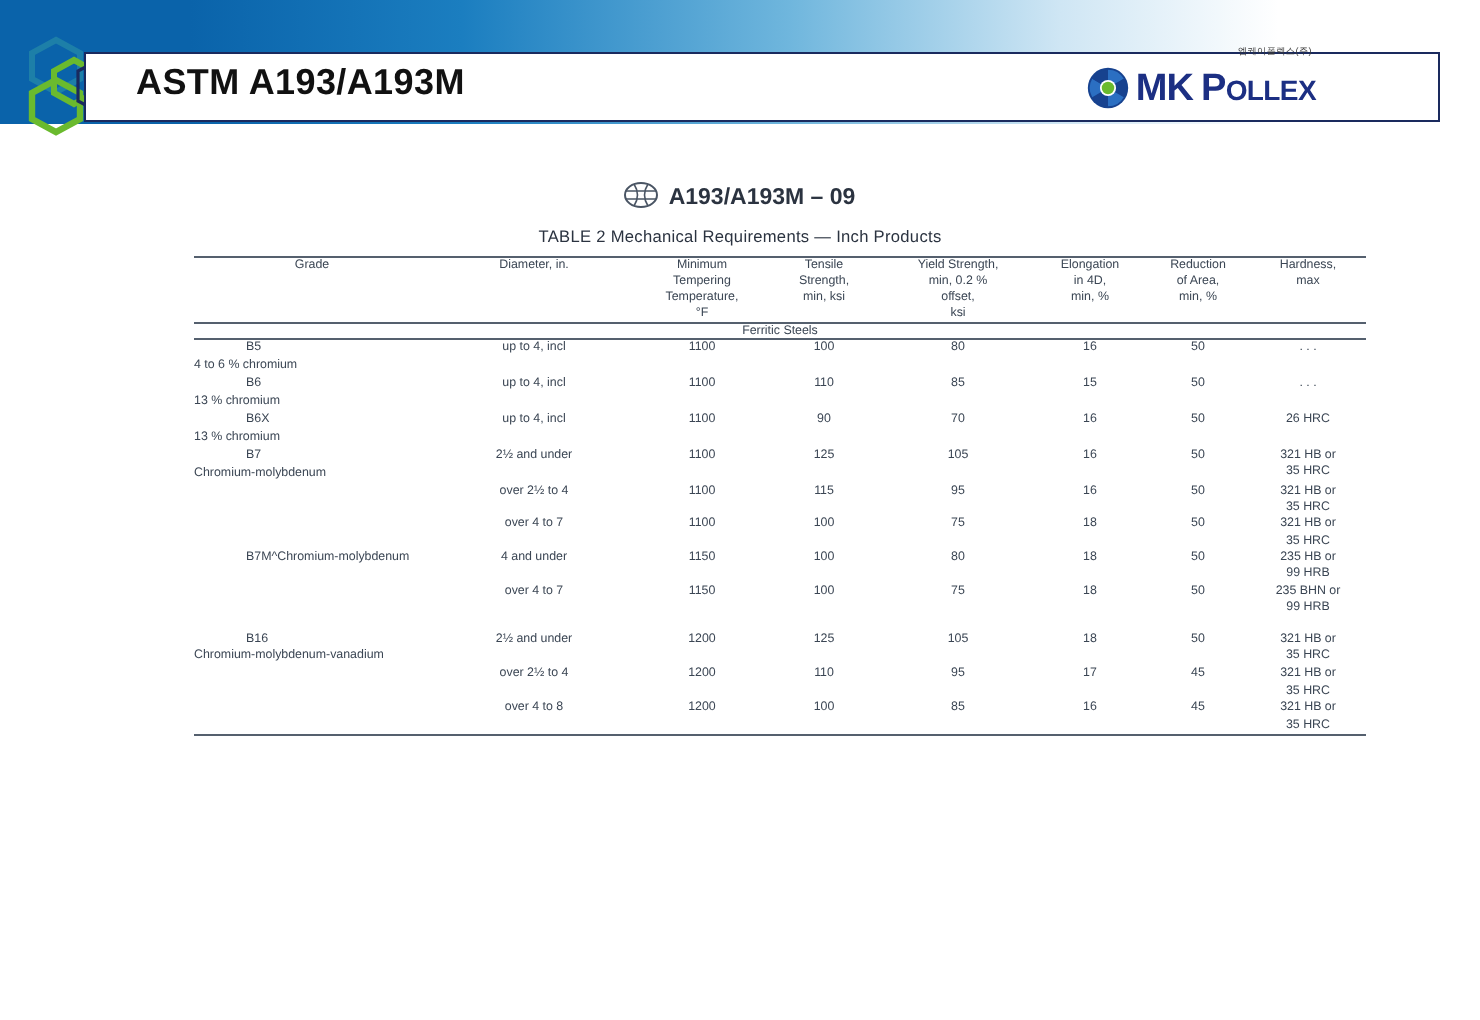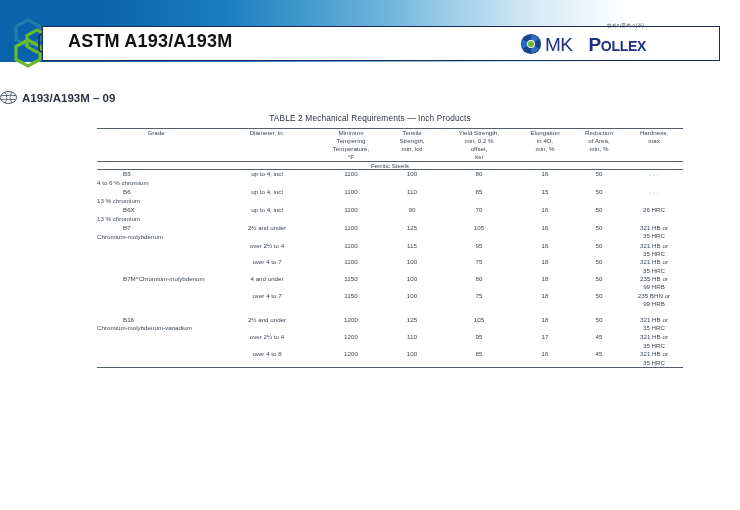--- a/index.html
+++ b/index.html
@@ -16,20 +16,21 @@
   }
 
   
   .header-band {
     position: absolute;
     left: 0; top: 0;
     width: 668px; height: 75px;
     background: linear-gradient(to right,
         #0a63aa 0%, #0a63aa 14%, #1b7ec0 34%,
         #6fb6dd 58%, #cfe6f4 78%, #ffffff 94%, #ffffff 100%);
+    padding-left: 12px;
   }
   .header-white-strip {
     position: absolute;
     left: 0; top: 62px;
     width: 740px; height: 13px;
     background: #ffffff;
   }
 
   
   .hex-logo {
@@ -65,32 +66,32 @@
     display: flex;
     align-items: center;
   }
   .brand-mark {
     width: 22px; height: 22px;
     margin-right: 3px;
     flex: none;
   }
   .brand-mk {
     font-size: 19px;
-    font-weight: normal;
+    font-weight: bold;
     color: #1c2f83;
     line-height: 1;
     letter-spacing: -0.5px;
   }
   .brand-pollex {
     font-size: 19px;
     font-weight: bold;
     color: #1c2f83;
     line-height: 1;
     letter-spacing: -0.3px;
-    margin-left: 16px;
+    margin-left: 4px;
   }
   .brand-pollex .sm { font-size: 14px; }
   .brand-kr {
     position: absolute;
     right: 2px; top: -7px;
     font-size: 4.6px;
     color: #3a3a3a;
     letter-spacing: 0.2px;
     white-space: nowrap;
   }
@@ -101,20 +102,21 @@
     left: 0; top: 75px;
     width: 740px; height: 435px;
     background: #ffffff;
     color: #2f3b4a;
   }
 
   .std-line {
     position: absolute;
     left: 0; top: 16px;
     width: 740px;
+    text-align: center;
     font-size: 11.5px;
     font-weight: bold;
     color: #2b3340;
   }
   .astm-mark {
     display: inline-block;
     width: 17px; height: 13px;
     vertical-align: -2px;
     margin-right: 5px;
   }

